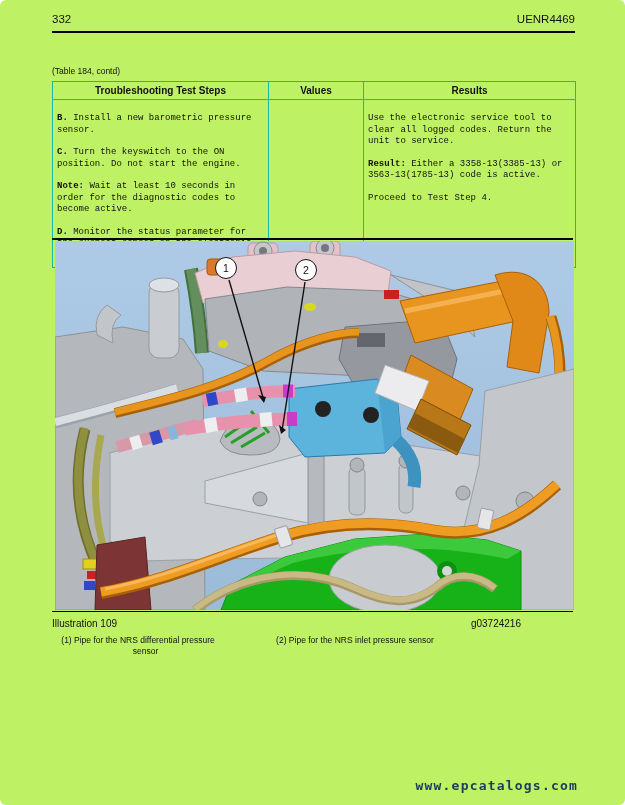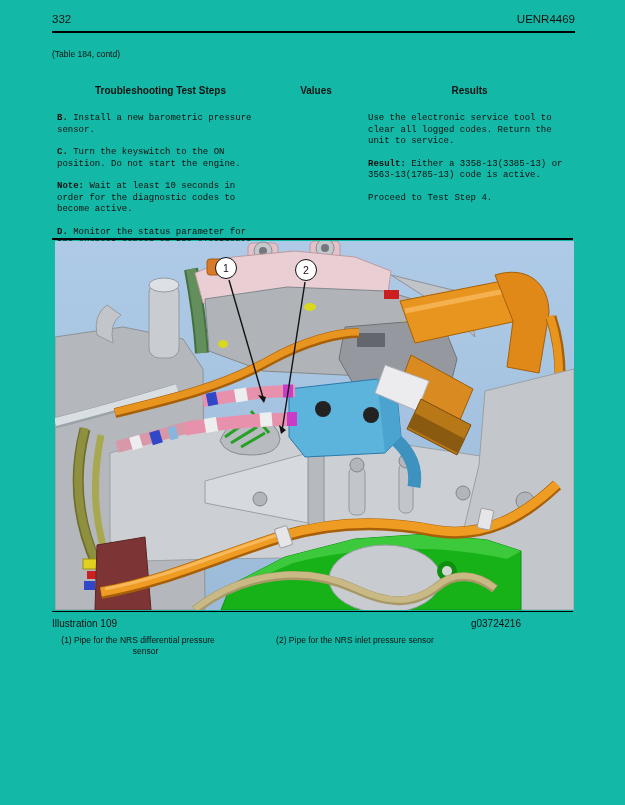--- a/index.html
+++ b/index.html
@@ -1,27 +1,27 @@
 <!DOCTYPE html>
 <html><head>
 <meta charset="utf-8">
 <style>
   * { margin:0; padding:0; box-sizing:border-box; }
   html,body { background:#ffffff; }
   body { font-family:"Liberation Sans", sans-serif; color:#111; }
-  .page { position:relative; width:625px; height:805px; background:#14b8a6; overflow:hidden; }
+  .page { position:relative; width:625px; height:805px; background:#bef264; overflow:hidden;border-radius:6px; }
 
   
   .hdr { position:absolute; left:52px; top:13px; width:523px; }
   .hdr-row { display:flex; justify-content:space-between; font-size:11.5px; line-height:13px; }
   .hdr-section { font-size:11.5px; line-height:13px; margin-top:6px; }
   .hdr-rule { border-top:2px solid #000; margin-top:5px; }
 
   
-  .table-note { position:absolute; left:52px; top:49px; font-size:8.5px; }
+  .table-note { position:absolute; left:52px; top:66px; font-size:8.5px; }
   table.tbl { position:absolute; left:52px; top:81px; width:523px; border-collapse:collapse; table-layout:fixed; }
   table.tbl th, table.tbl td { border:1px solid #14b8a6; vertical-align:top; }
   table.tbl th { font-size:10px; font-weight:bold; text-align:center; padding:3px 2px; }
   table.tbl td { font-size:9px; line-height:11.5px; padding:3px 4px 6px 4px; }
   table.tbl td p { margin:10px 0 11px 0;font-family:Liberation Mono, monospace; }
   table.tbl td p:last-child { margin-bottom:0; }
   .c1 { width:216px; } .c2 { width:95px; } .c3 { width:212px; }
 
   
   .fig-rule-top { position:absolute; left:52px; top:238px; width:521px; border-top:2px solid #000; }
@@ -226,14 +226,15 @@
   <div class="fig-meta">
     <span>Illustration 109</span>
     <span>g03724216</span>
   </div>
 
   <div class="captions">
     <div class="caption caption-1"><span>(1)</span> <span>Pipe for the NRS differential pressure sensor</span></div>
     <div class="caption caption-2"><span>(2)</span> <span>Pipe for the NRS inlet pressure sensor</span></div>
   </div>
 
+  <a class="watermark" href="#">www.epcatalogs.com</a>
 
 </div>
 
 </body></html>

